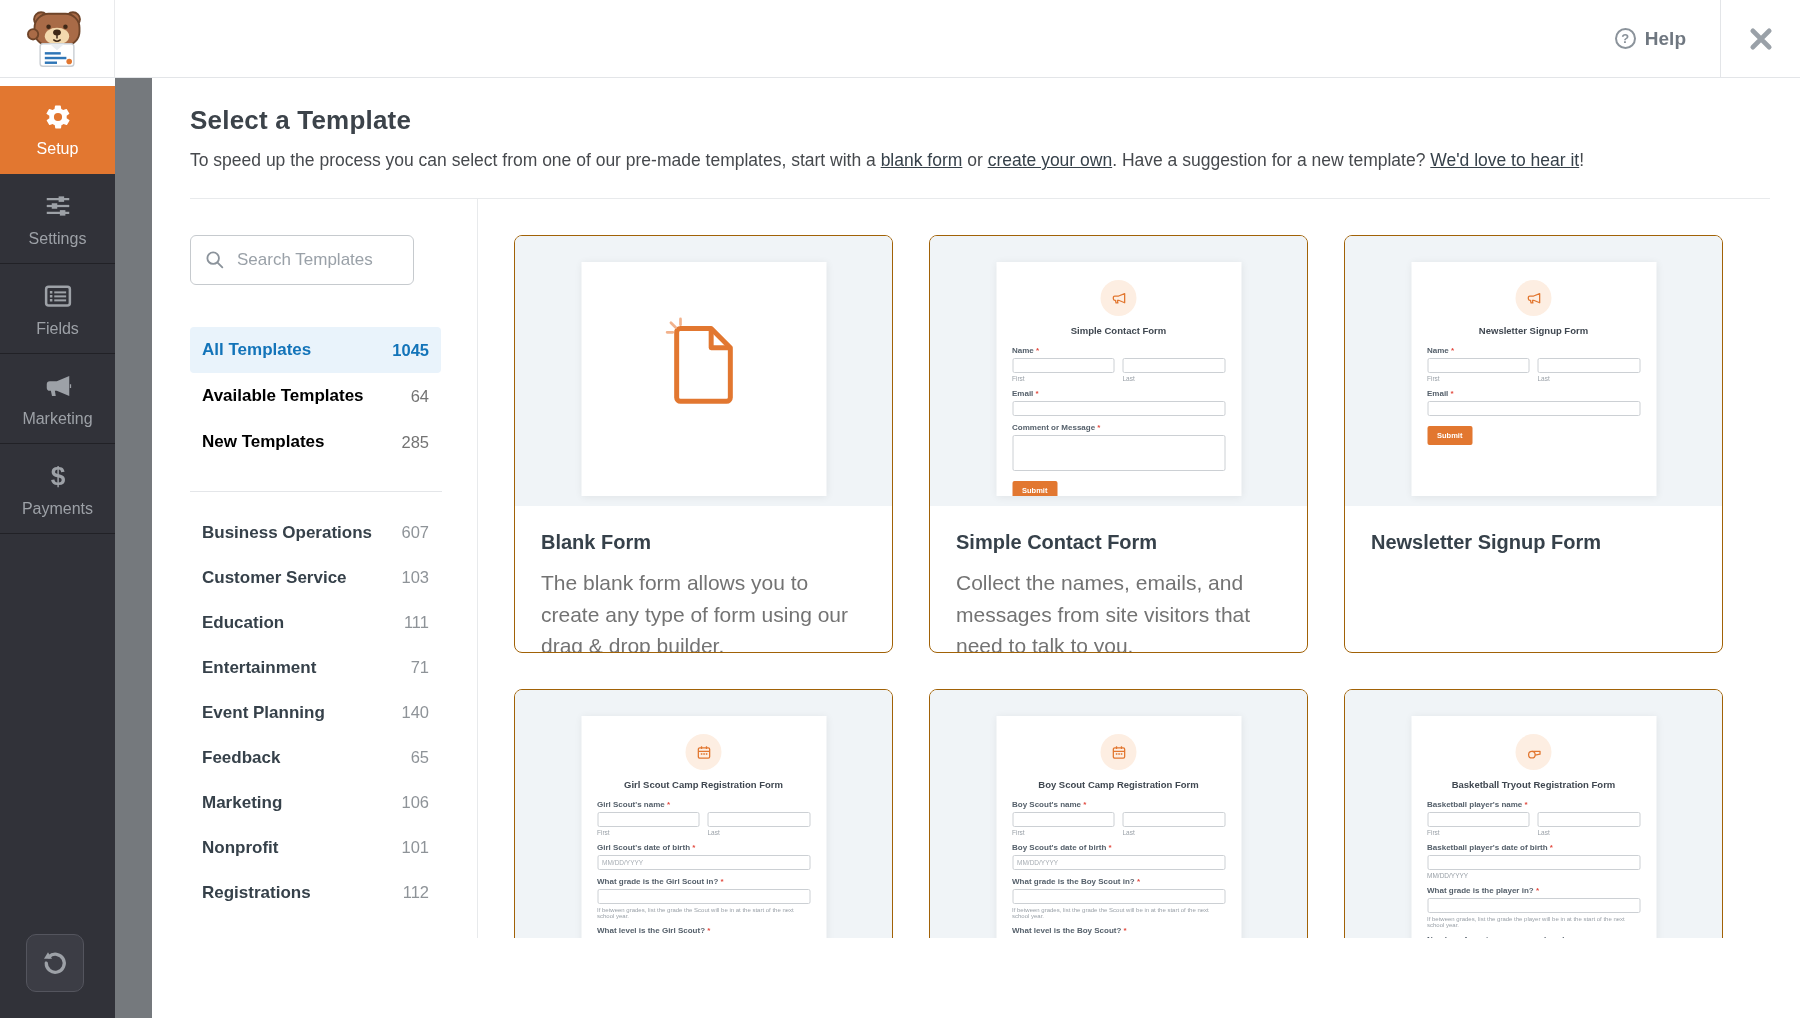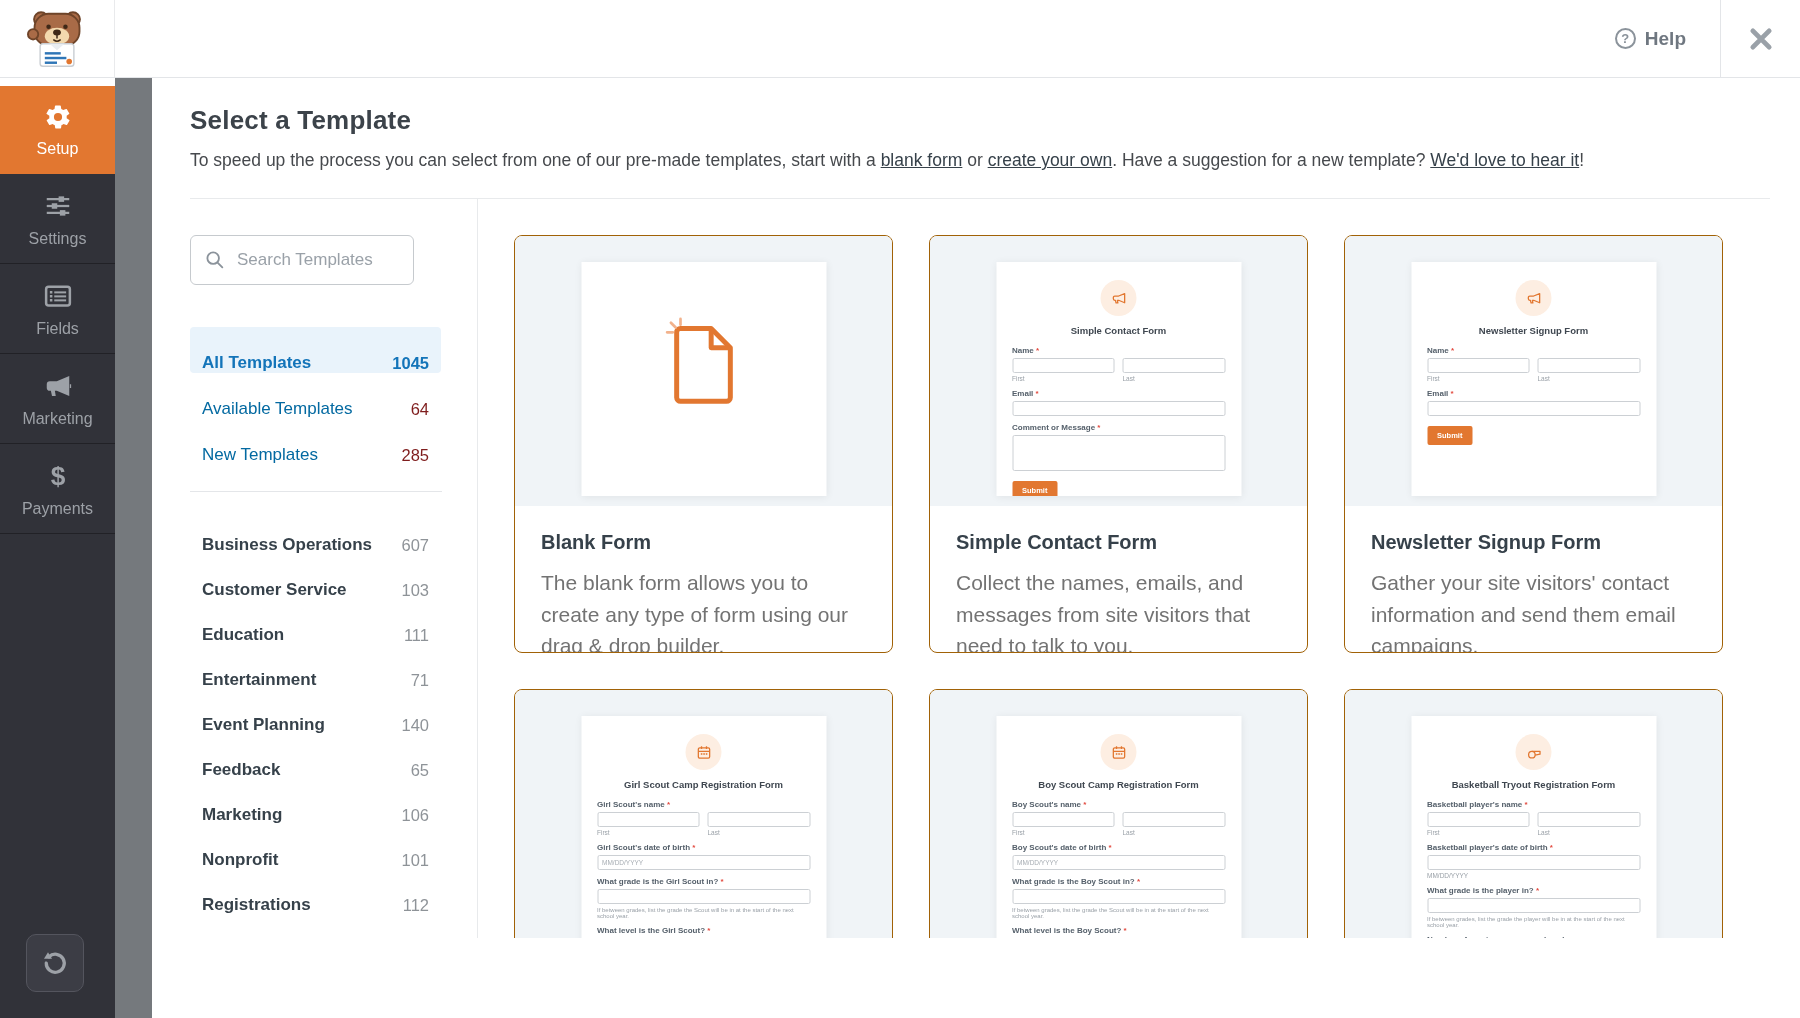--- a/index.html
+++ b/index.html
@@ -87,25 +87,25 @@
   .search-input {
     width: 224px; height: 50px; border: 1px solid #c6cace; border-radius: 6px;
     padding: 0 12px 0 46px; font-family: inherit; font-size: 17px; color: #36414a;
     outline: none; background: #fff;
   }
   .search-input::placeholder { color: #9aa1a8; }
 
   
   .filters { list-style: none; margin-top: 42px; }
   .filter-row, .cat-row {
-    height: 46px; display: flex; align-items: flex-end; justify-content: space-between;
+    height: 46px; display: flex; align-items: center; justify-content: space-between;
     padding: 0 12px; cursor: pointer; border-radius: 4px;
   }
-  .filter-row .lbl { font-size: 17px; font-weight: 400; color: #0369a1; }
-  .filter-row .cnt { font-size: 16.5px; color: #7f1d1d; }
+  .filter-row .lbl { font-size: 17px; font-weight: 700; color: #000000; }
+  .filter-row .cnt { font-size: 16.5px; color: #737373; }
   .filter-row.active { background: #e9f3fb; }
   .filter-row.active .lbl, .filter-row.active .cnt { color: #1374b9; font-weight: 700; }
   .panel-rule { border: none; border-top: 1px solid #e4e6e9; margin: 26px 0 18px; width: 252px; }
   .categories { list-style: none; }
   .cat-row { height: 45px; }
   .cat-row .lbl { font-size: 17px; font-weight: 700; color: #36414a; }
   .cat-row .cnt { font-size: 16.5px; color: #8e9398; }
 
   
   .cards {
@@ -389,21 +389,20 @@
                 <div class="p-col">
                   <div class="p-input"></div>
                   <div class="p-sub">Last</div>
                 </div>
               </div><div class="p-label">Email <span class="req">*</span></div><div class="p-input"></div>
     <span class="p-submit">Submit</span>
   </div>
           </div>
     <div class="card-info">
       <h3 class="card-title">Newsletter Signup Form</h3>
-      <p class="card-desc">Gather your site visitors' contact information and send them email campaigns.</p>
     </div>
   </article>
   <article class="card">
     <div class="card-preview">
             <div class="sheet">
     <div class="p-badge">
                 <svg width="17" height="17" viewBox="0 0 24 24">
                   <rect x="4" y="5.5" width="16" height="14.5" rx="2" fill="none" stroke="#e27730" stroke-width="1.8"></rect>
                   <line x1="4" y1="10.3" x2="20" y2="10.3" stroke="#e27730" stroke-width="1.8"></line>
                   <line x1="8.5" y1="3" x2="8.5" y2="7" stroke="#e27730" stroke-width="1.8"></line>

